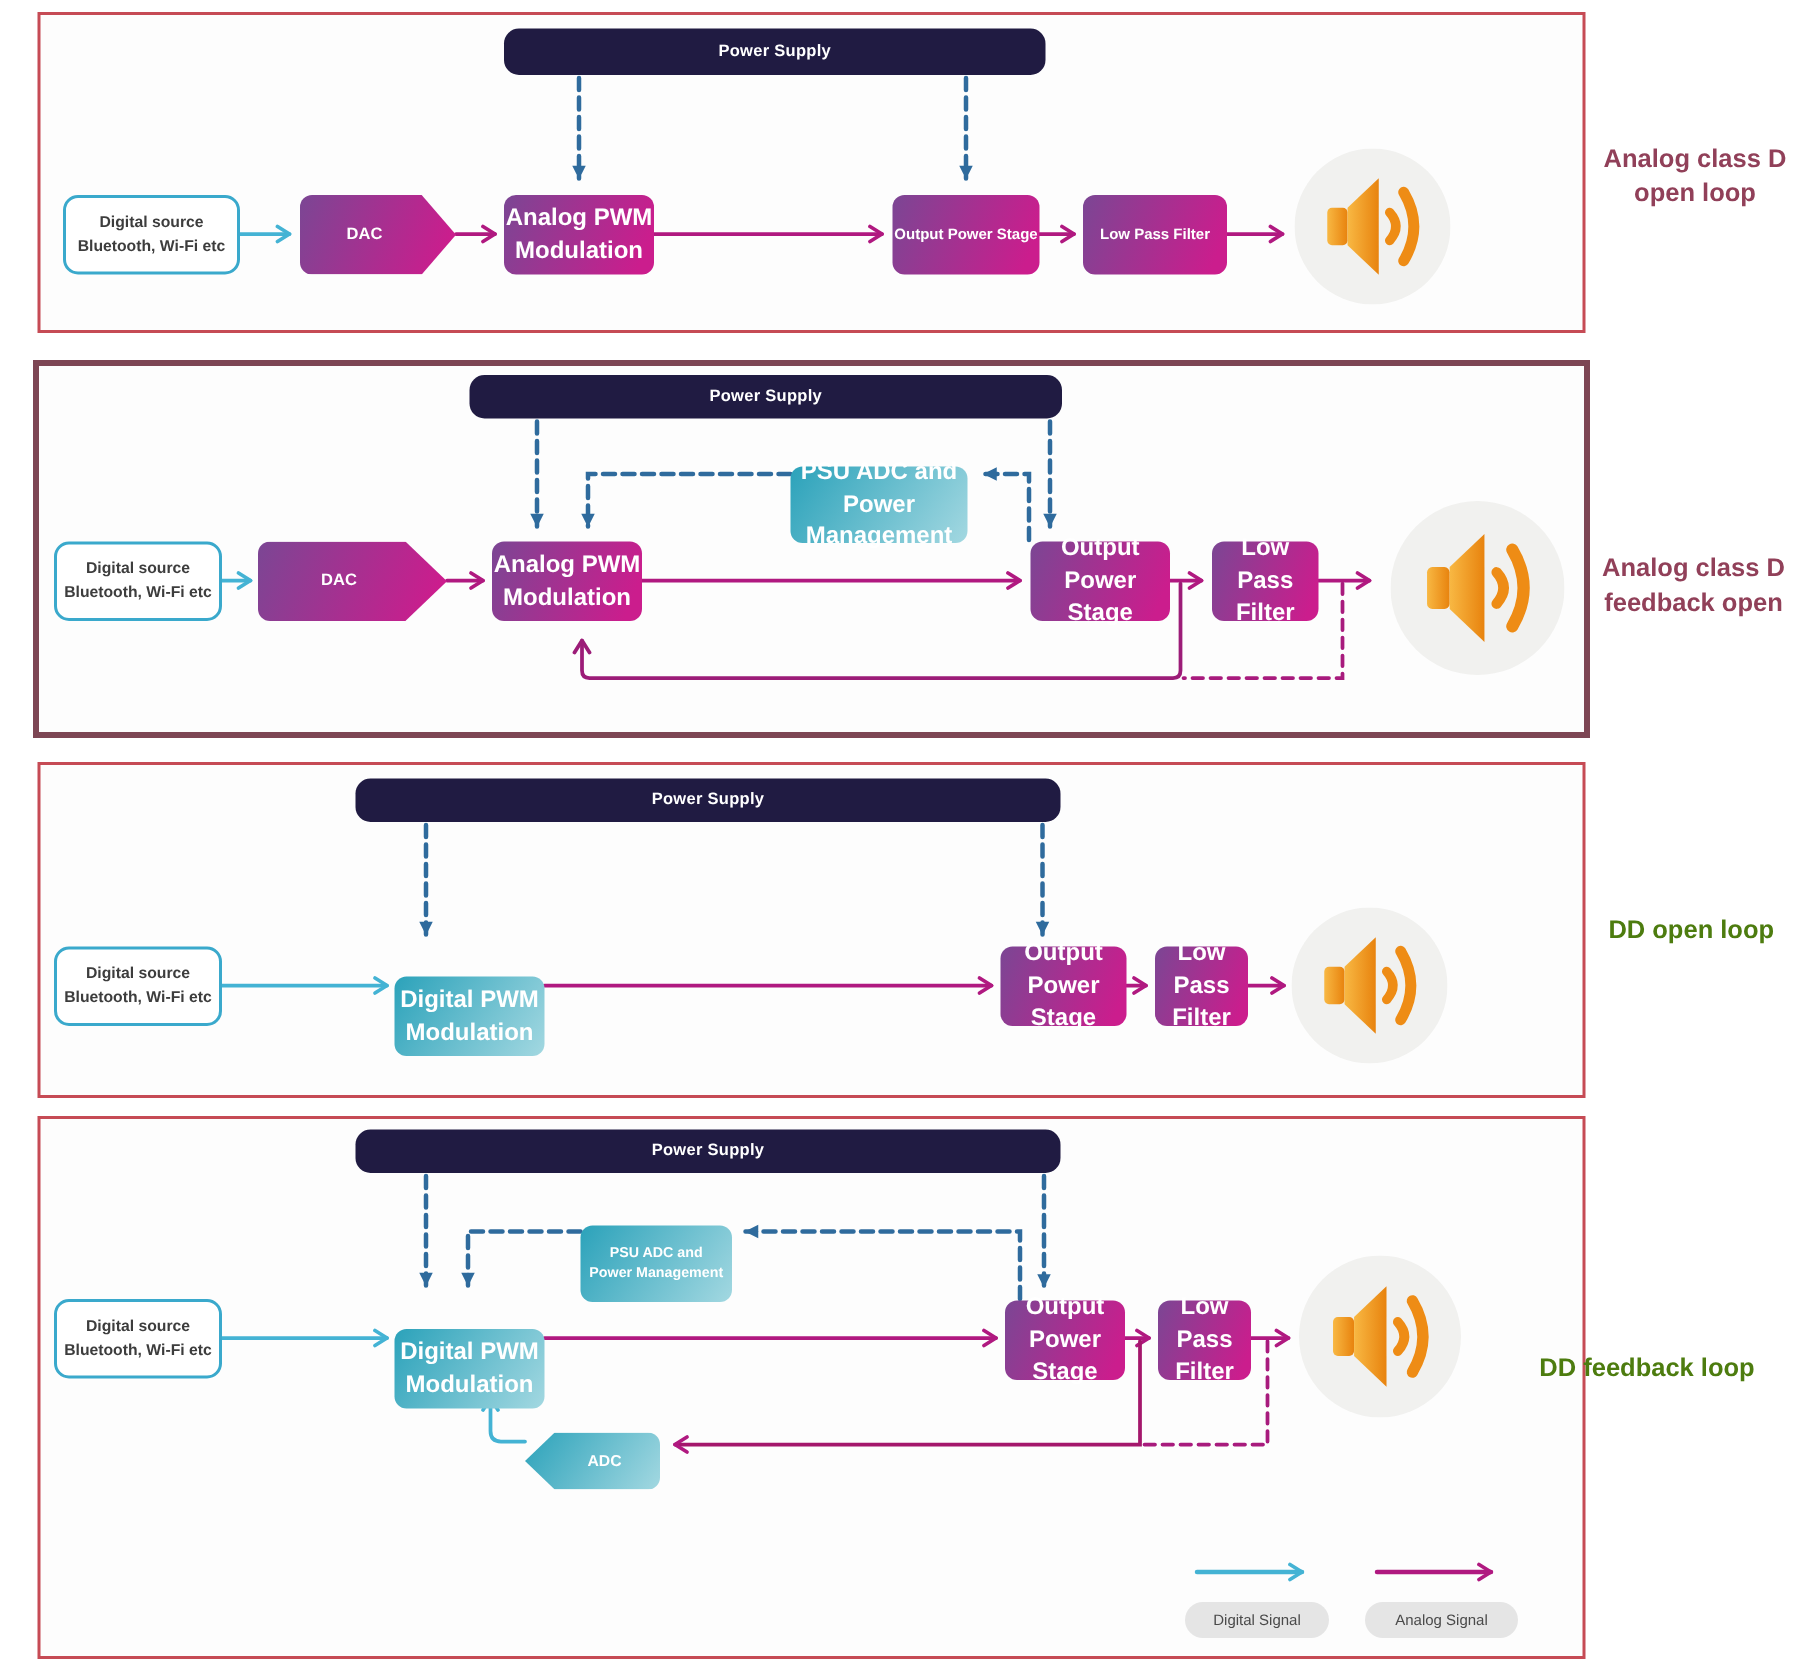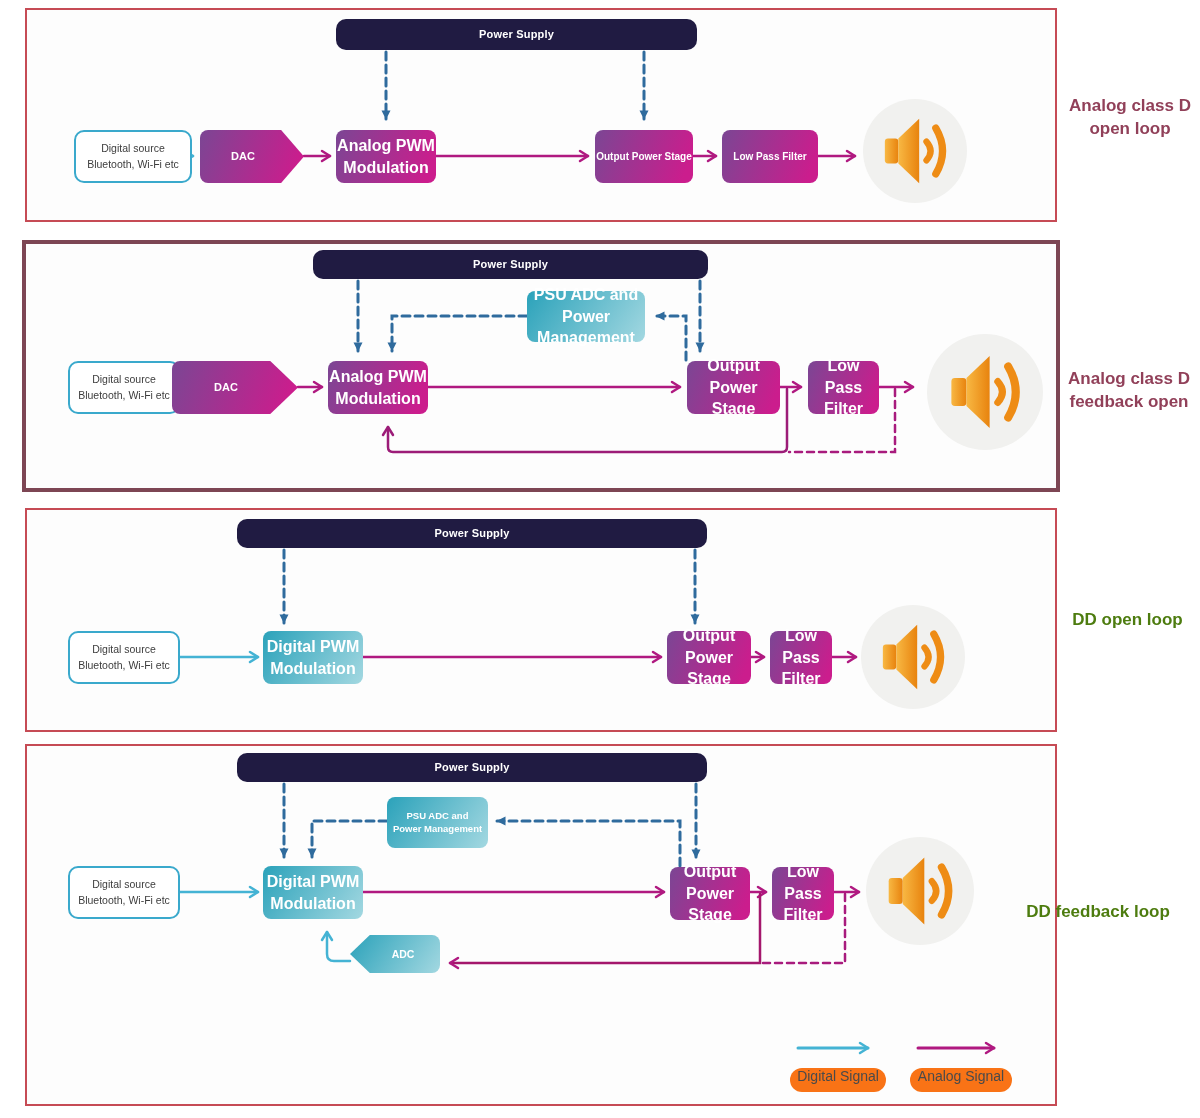--- a/index.html
+++ b/index.html
@@ -6,36 +6,36 @@
   #stage{position:relative;width:1200px;height:1118px;background:#ffffff;
          font-family:"Liberation Sans", sans-serif;overflow:hidden;}
   .panel{position:absolute;background:#fdfdfd;box-sizing:border-box;}
   .panel.red{border:2px solid #c64b55;}
   .panel.maroon{border:4px solid #7d4654;}
   #connectors{position:absolute;left:0;top:0;z-index:5;}
   .blk{position:absolute;z-index:10;display:flex;flex-direction:column;align-items:center;
        justify-content:center;text-align:center;color:#fff;font-weight:bold;
        font-size:16px;line-height:1.35;border-radius:8px;box-sizing:border-box;}
   .grad-m{background:linear-gradient(112deg,#7b4694 0%,#cb1d8d 90%);}
-  .grad-t{background:linear-gradient(125deg,#2ba2ba 0%,#a3d8e1 100%);}
+  .grad-t{background:linear-gradient(125deg,#2ba2ba 0%,#a3d8e1 100%);margin-top:20px;}
   .navy{background:#201b42;border-radius:10px;font-size:11px;letter-spacing:.2px;}
   .src{background:#ffffff;border:2px solid #3aa9cc;border-radius:10px;color:#3d3d3d;
-       font-weight:normal;font-size:10.5px;line-height:1.5;margin-left:32px;}
+       font-weight:bold;font-size:10.5px;line-height:1.5;}
   .pent-r{clip-path:polygon(0 0,78% 0,100% 50%,78% 100%,0 100%);border-radius:8px;
           padding-right:18px;font-size:11px;}
   .pent-l{clip-path:polygon(22% 0,100% 0,100% 100%,22% 100%,0 50%);border-radius:8px;
           padding-left:16px;font-size:10.5px;}
   .nowrap{white-space:nowrap;font-size:10px;}
   .side-label{position:absolute;z-index:10;text-align:center;font-weight:bold;
               font-size:17px;line-height:1.35;}
   .side-label.maroon-t{color:#914059;}
   .side-label.red-t{color:#4d7c0f;}
   .spk{position:absolute;z-index:10;}
-  .pill{position:absolute;z-index:10;background:#f97316;border-radius:12px;color:#4a4a4a;
-        font-size:14px;display:flex;align-items:flex-start;justify-content:center;}
+  .pill{position:absolute;z-index:10;background:#e5e5e5;border-radius:12px;color:#4a4a4a;
+        font-size:10px;display:flex;align-items:center;justify-content:center;}
 </style>
 </head>
 <body>
 
 <div id="stage">
 
   <div class="panel red" style="left:25px;top:8px;width:1032px;height:214px;"></div>
   <div class="panel maroon" style="left:22px;top:240px;width:1038px;height:252px;"></div>
   <div class="panel red" style="left:25px;top:508px;width:1032px;height:224px;"></div>
   <div class="panel red" style="left:25px;top:744px;width:1032px;height:362px;"></div>

